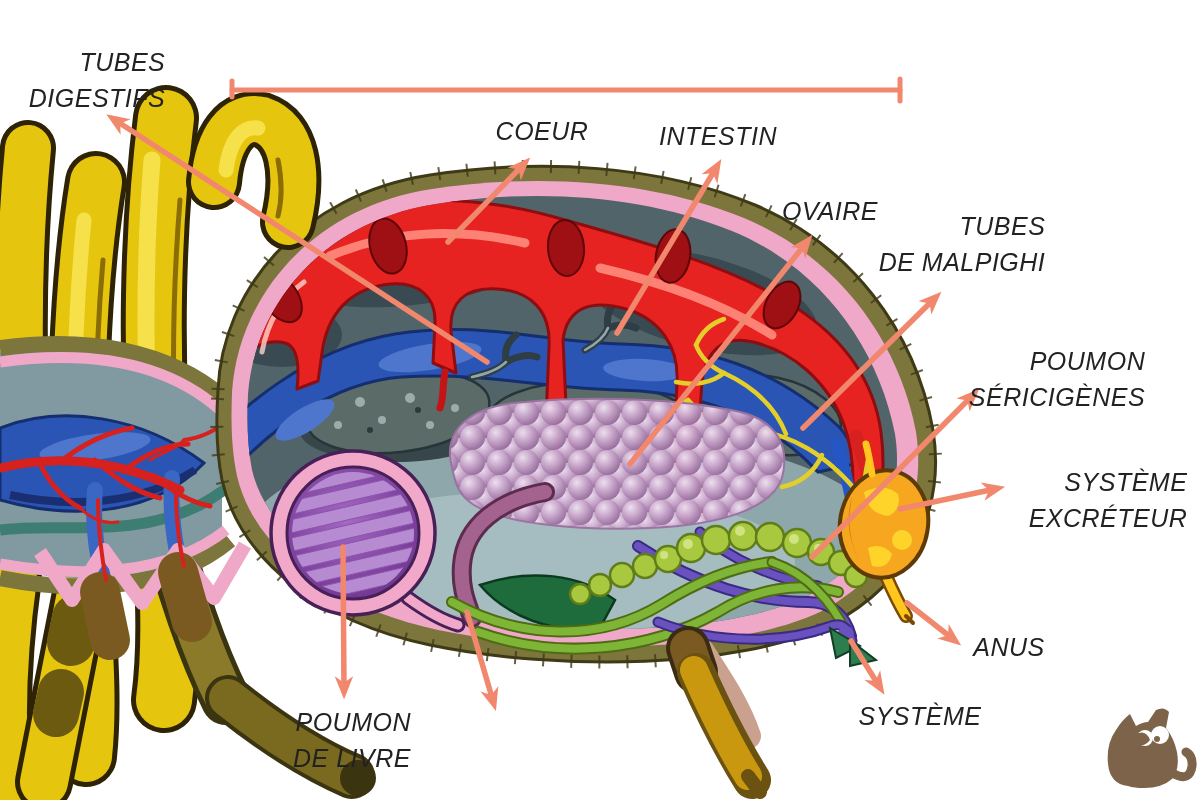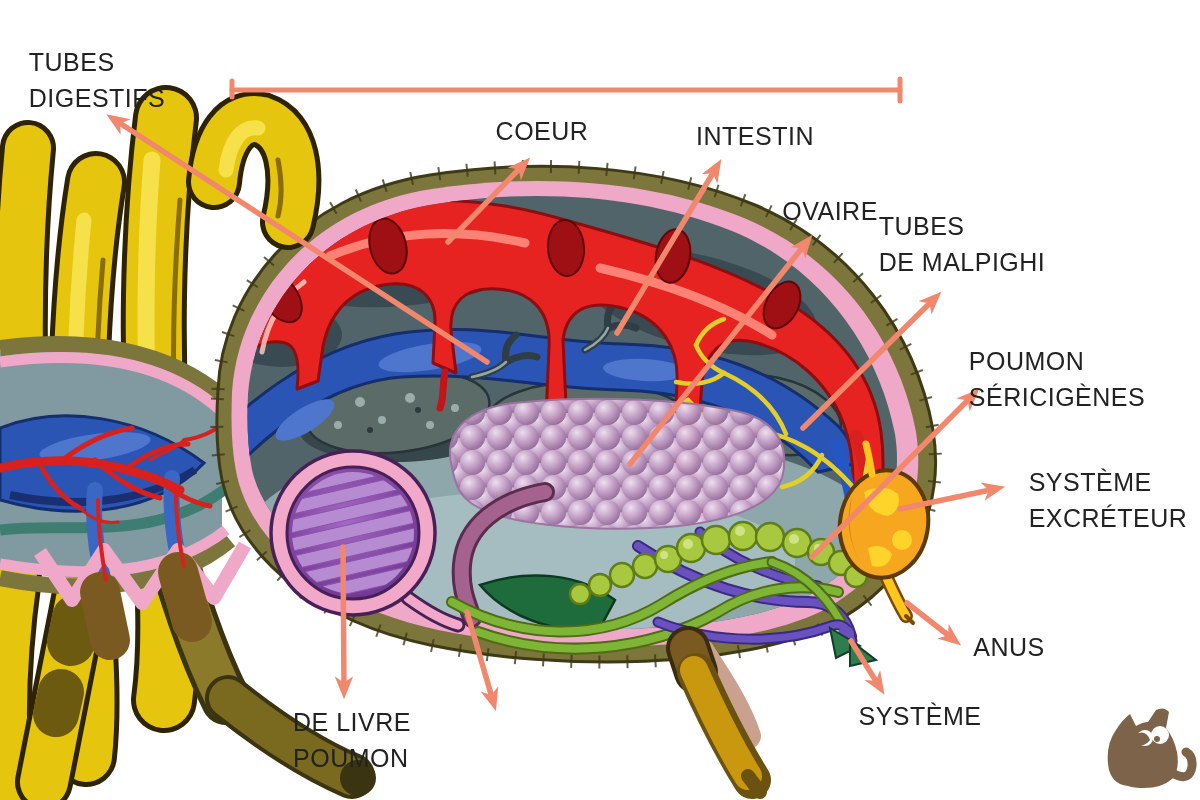--- a/index.html
+++ b/index.html
@@ -12,28 +12,28 @@
     position:relative;width:1200px;height:800px;background:#ffffff;
     overflow:hidden;font-family:"Liberation Sans",sans-serif;
   }
   .stage svg{position:absolute;left:0;top:0;}
   .title{
     position:absolute;left:573px;top:2px;transform:translateX(-50%);
     font-family:"DejaVu Sans",sans-serif;font-weight:800;font-size:57px;
     letter-spacing:-1px;color:var(--title-color);white-space:nowrap;
   }
   .lbl{
-    position:absolute;transform:translateX(-50%);text-align:left;
+    position:absolute;transform:translateX(-50%);text-align:right;
     font-size:25px;line-height:36px;letter-spacing:0.5px;
-    color:var(--label-color);white-space:nowrap;font-weight:400;
+    color:var(--label-color);white-space:nowrap;font-weight:400;font-style:italic;
   }
   .lbl span{display:block;}
   #lbl-tubes-digestifs{left:97px;top:44px}
   #lbl-coeur{left:542px;top:113px}
-  #lbl-intestin{left:755px;top:118px}
+  #lbl-intestin{left:718px;top:118px}
   #lbl-ovaire{left:830px;top:193px}
   #lbl-malpighi{left:962px;top:208px}
   #lbl-glandes{left:1057px;top:343px}
   #lbl-systeme{left:1108px;top:464px}
   #lbl-anus{left:1009px;top:629px}
   #lbl-filieres{left:920px;top:698px}
   #lbl-poumon{left:352px;top:704px}
   #lbl-oviducte{left:510px;top:705px}
   #arrow-layer line{stroke:var(--arrow-color);stroke-width:5.5;stroke-linecap:round;}
   #ah-path{fill:var(--arrow-color);}
@@ -399,16 +399,16 @@
     <span>SYSTÈME</span>
     <span>EXCRÉTEUR</span>
   </div>
   <div class="lbl" id="lbl-anus">
     <span>ANUS</span>
   </div>
   <div class="lbl" id="lbl-filieres">
     <span>SYSTÈME</span>
   </div>
   <div class="lbl" id="lbl-poumon">
+    <span>POUMON</span>
     <span>DE LIVRE</span>
-    <span>POUMON</span>
   </div>
 </div>
 
 </body></html>

